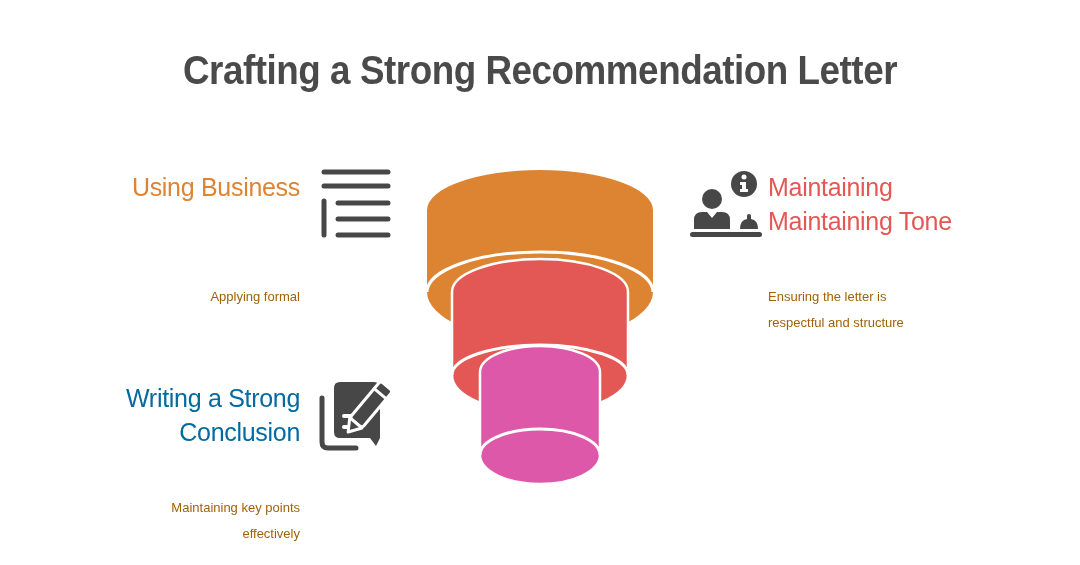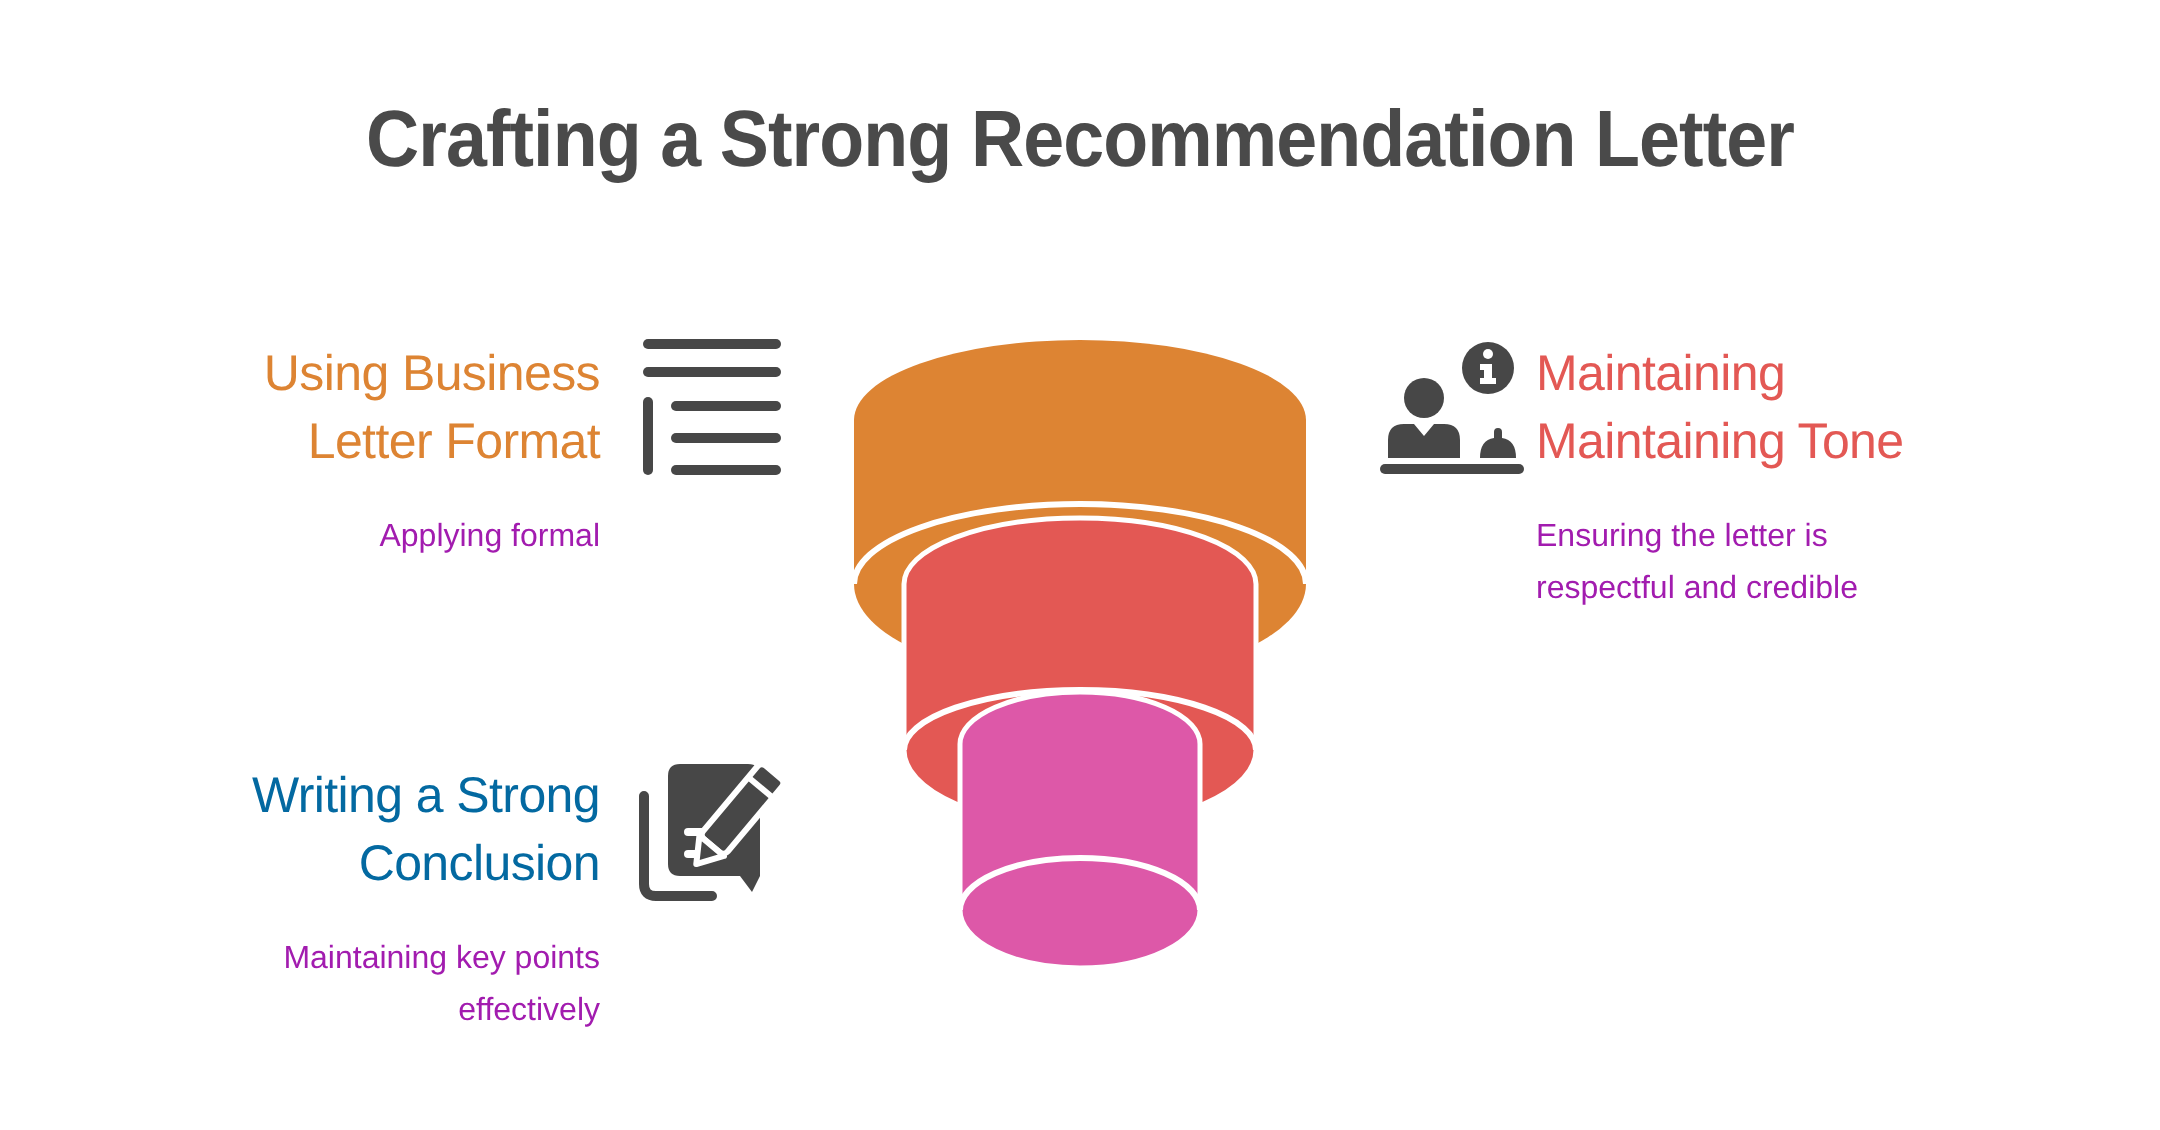--- a/index.html
+++ b/index.html
@@ -10,21 +10,21 @@
   .title {
     position: absolute; left: 0; top: 48px; width: 1080px; text-align: center;
     font-size: 40px; font-weight: bold; color: #4a4a4a; letter-spacing: -0.5px;
     transform: scaleX(0.92); transform-origin: center;
   }
   .heading {
     position: absolute; font-size: 25px; font-weight: normal; line-height: 34px;
     letter-spacing: -0.3px;
   }
   .desc {
-    position: absolute; font-size: 16px; color: #a21caf; line-height: 26px;
+    position: absolute; font-size: 13px; color: #a16207; line-height: 26px; margin-top: 28px;
   }
   .right { text-align: right; }
   .left { text-align: left; }
   .icon { position: absolute; }
   svg { display: block; }
 </style>
 </head>
 <body>
 
 <div class="title">Crafting a Strong Recommendation Letter</div>
@@ -45,21 +45,20 @@
 
     <g>
       <path d="M480,372 L480,455 A60,29 0 0 0 600,455 L600,372 A60,26 0 0 0 480,372 Z" fill="#dd58a8" stroke="#ffffff" stroke-width="2.5"></path>
     </g>
     <path d="M480,455 A60,26 0 0 1 600,455" fill="none" stroke="#ffffff" stroke-width="3"></path>
   </svg>
 </div>
 
 <div class="heading right" style="left:60px; top:170px; width:240px; color:#dd8433;">
   <div>Using Business</div>
-  <div>Letter Format</div>
 </div>
 <div class="desc right" style="left:60px; top:256px; width:240px;">
   <div>Applying formal</div>
 </div>
 <div class="icon" style="left:318px; top:166px;">
   <svg width="76" height="76" viewBox="0 0 76 76">
     <g stroke="#474747" stroke-width="5" stroke-linecap="round">
       <line x1="6" y1="6" x2="70" y2="6"></line>
       <line x1="6" y1="20" x2="70" y2="20"></line>
       <line x1="20" y1="37" x2="70" y2="37"></line>
@@ -84,21 +83,21 @@
       <path d="M52,14 L58,14 L58,21 L60,21 L60,24 L52,24 L52,21 L54,21 L54,17 L52,17 Z"></path>
     </g>
   </svg>
 </div>
 <div class="heading left" style="left:768px; top:170px; width:280px; color:#e35854;">
   <div>Maintaining</div>
   <div>Maintaining Tone</div>
 </div>
 <div class="desc left" style="left:768px; top:256px; width:280px;">
   <div>Ensuring the letter is</div>
-  <div>respectful and credible</div>
+  <div>respectful and structure</div>
 </div>
 
 <div class="heading right" style="left:40px; top:381px; width:260px; color:#0369a1;">
   <div>Writing a Strong</div>
   <div>Conclusion</div>
 </div>
 <div class="desc right" style="left:40px; top:467px; width:260px;">
   <div>Maintaining key points</div>
   <div>effectively</div>
 </div>

